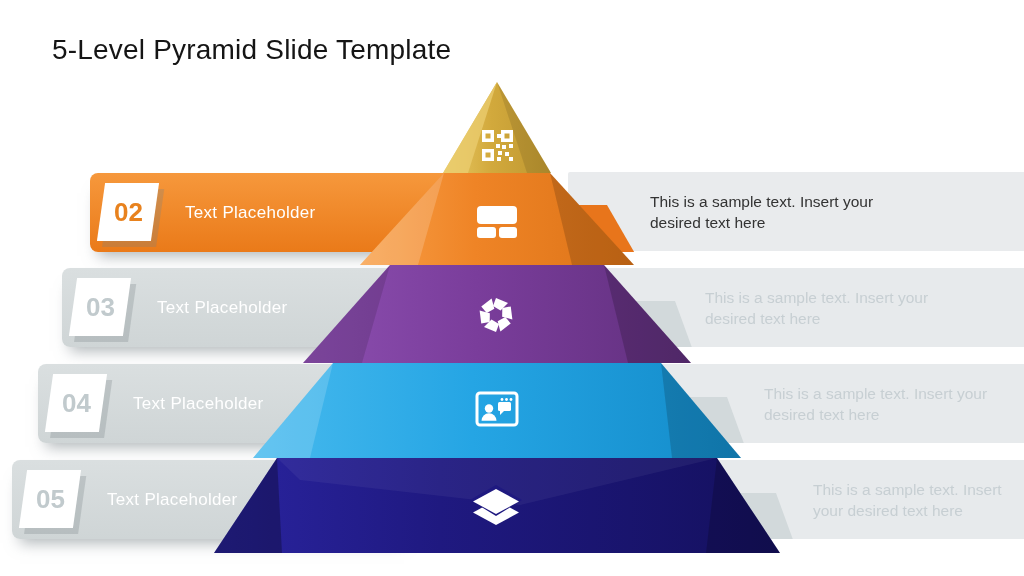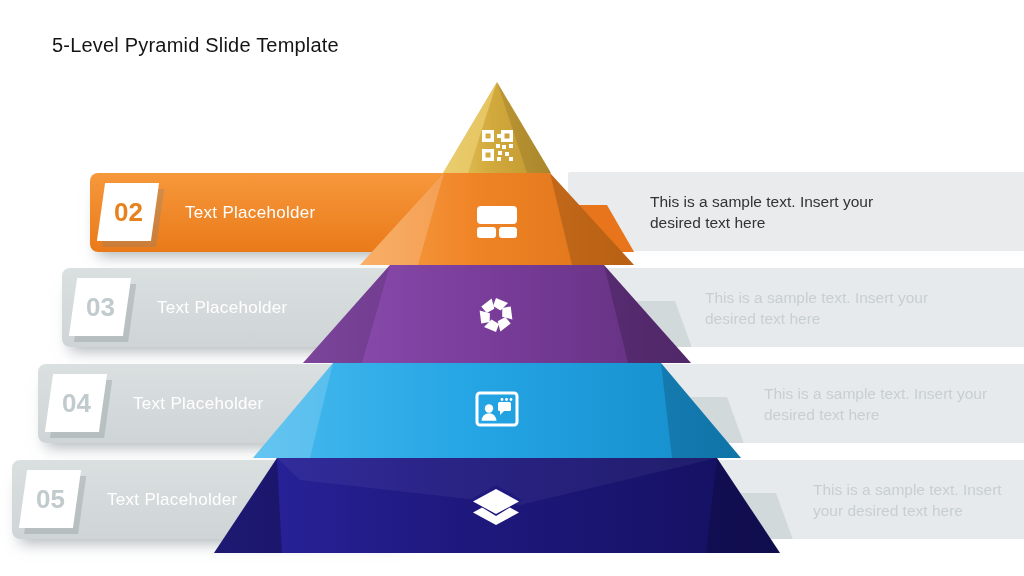--- a/index.html
+++ b/index.html
@@ -2,21 +2,21 @@
 <html><head>
 <meta charset="utf-8">
 <style>
   html,body{margin:0;padding:0;background:#fff;}
   .slide{
     position:relative;width:1024px;height:576px;overflow:hidden;background:#ffffff;
     font-family:"Liberation Sans","DejaVu Sans",sans-serif;
   }
   .title{
     position:absolute;left:52px;top:34px;margin:0;
-    font-size:20px;font-weight:500;color:#151515;letter-spacing:.2px;
+    font-size:28px;font-weight:500;color:#151515;letter-spacing:.2px;
   }
   
   .rbar{
     position:absolute;left:568px;width:481px;height:79px;
     background:#e7eaec;border-radius:2px;
   }
   .rbar.r0{top:172px;background:#e9ebed;}
   .rbar.r1{top:268px;}
   .rbar.r2{top:364px;}
   .rbar.r3{top:460px;}

